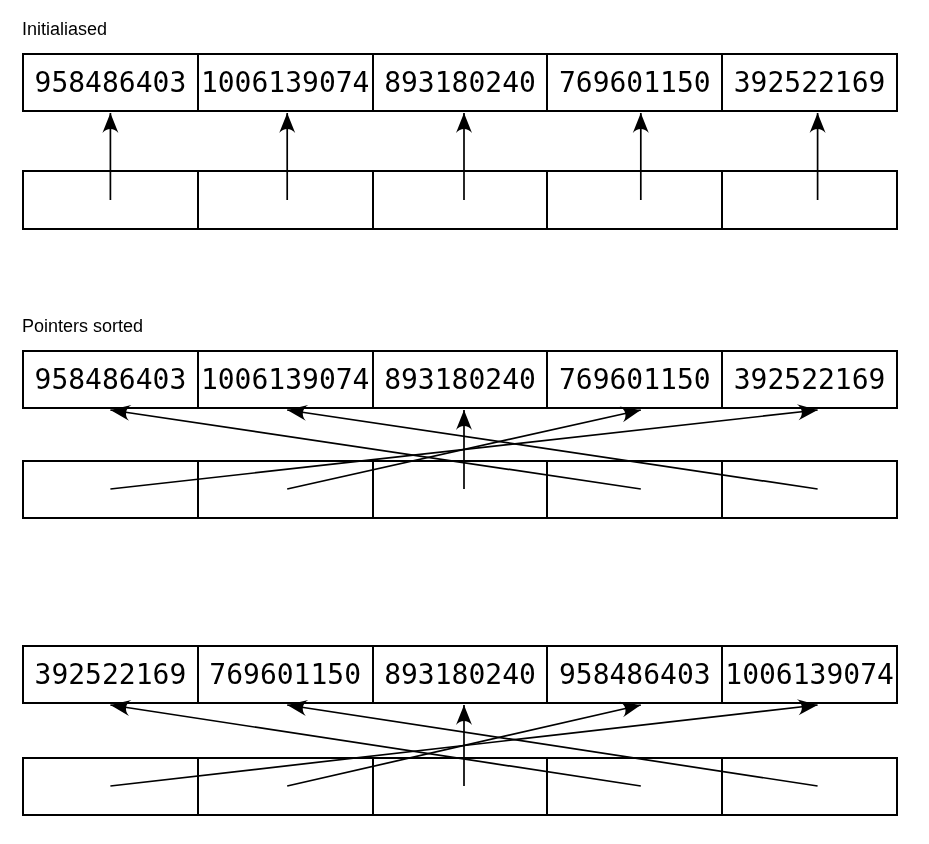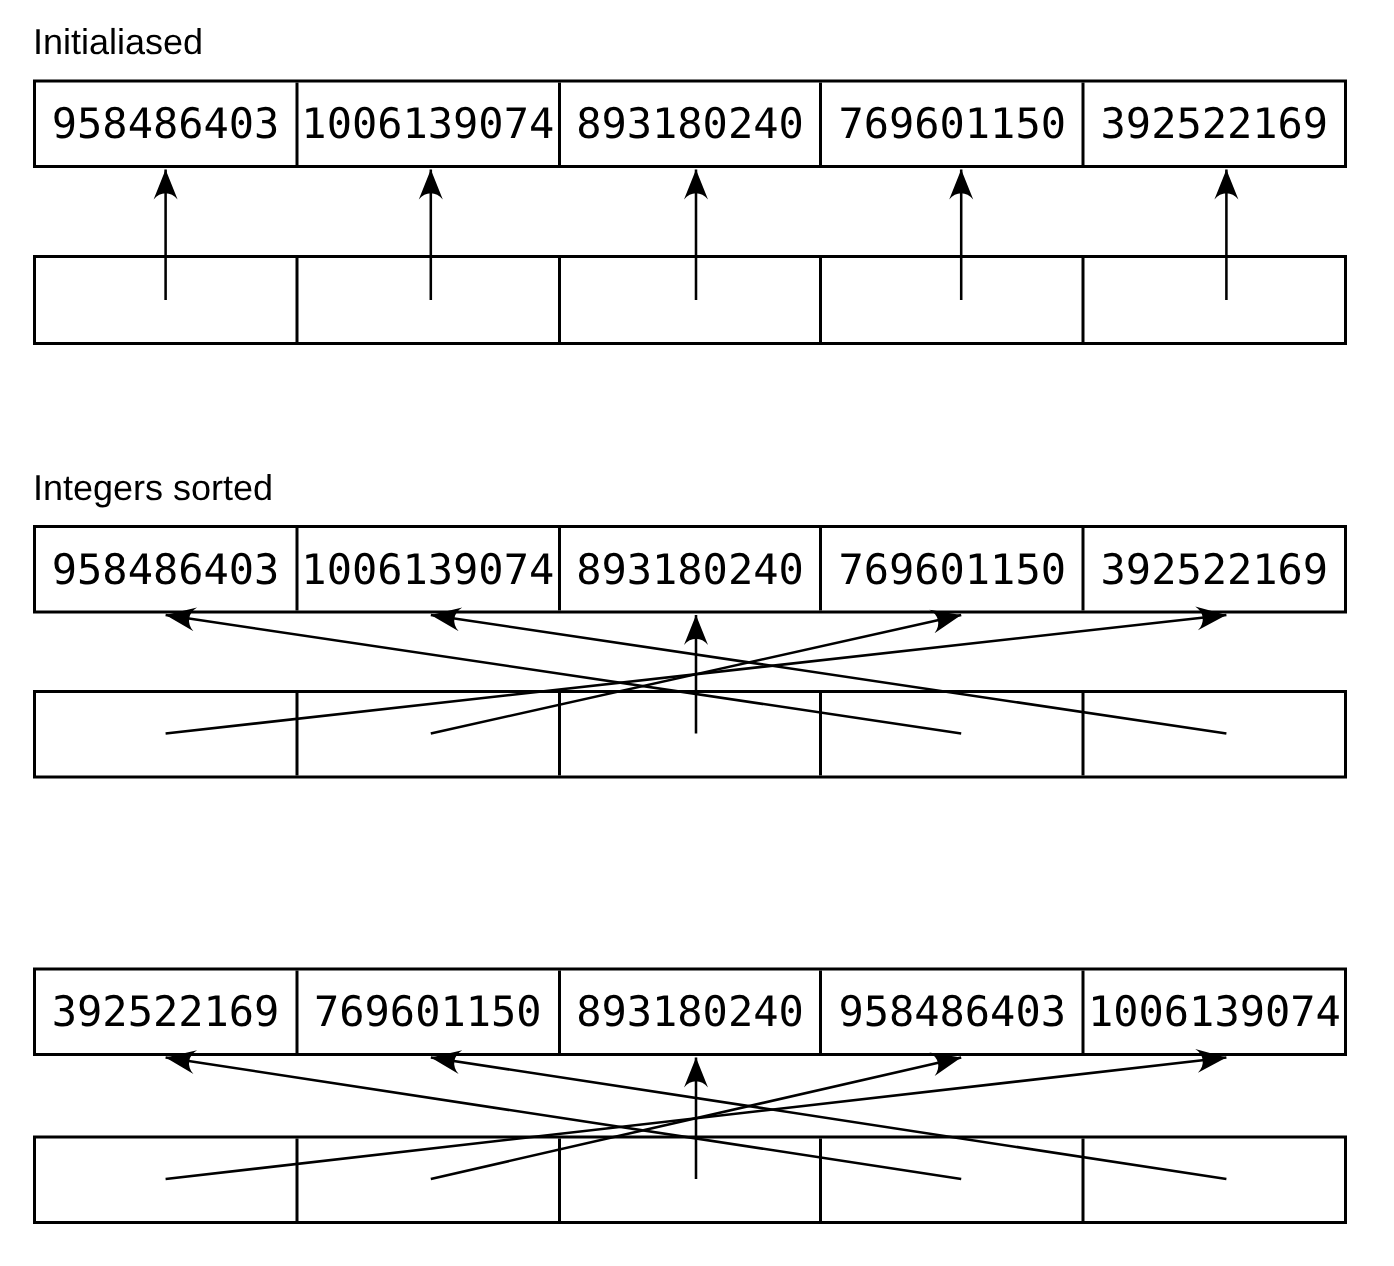--- a/index.html
+++ b/index.html
@@ -7,21 +7,21 @@
     position: relative;
     width: 929px;
     height: 844px;
     background: #ffffff;
     overflow: hidden;
     font-family: "Liberation Sans", sans-serif;
   }
   .sec-label {
     position: absolute;
     left: 22px;
-    font-size: 24px;
+    font-size: 18px;
     line-height: 32px;
     color: #000000;
     letter-spacing: 0px;
     white-space: nowrap;
   }
   .row {
     position: absolute;
     left: 22px;
     width: 876px;
     box-sizing: border-box;
@@ -67,21 +67,21 @@
     <div class="cell">392522169</div>
   </div>
   <div class="row row-bottom" style="top:170px; height:60px">
     <div class="cell"></div>
     <div class="cell"></div>
     <div class="cell"></div>
     <div class="cell"></div>
     <div class="cell"></div>
   </div>
 
-  <div class="sec-label" style="top:310px">Integers sorted</div>
+  <div class="sec-label" style="top:310px">Pointers sorted</div>
   <div class="row row-top" style="top:350px">
     <div class="cell">958486403</div>
     <div class="cell">1006139074</div>
     <div class="cell">893180240</div>
     <div class="cell">769601150</div>
     <div class="cell">392522169</div>
   </div>
   <div class="row row-bottom" style="top:460px">
     <div class="cell"></div>
     <div class="cell"></div>

